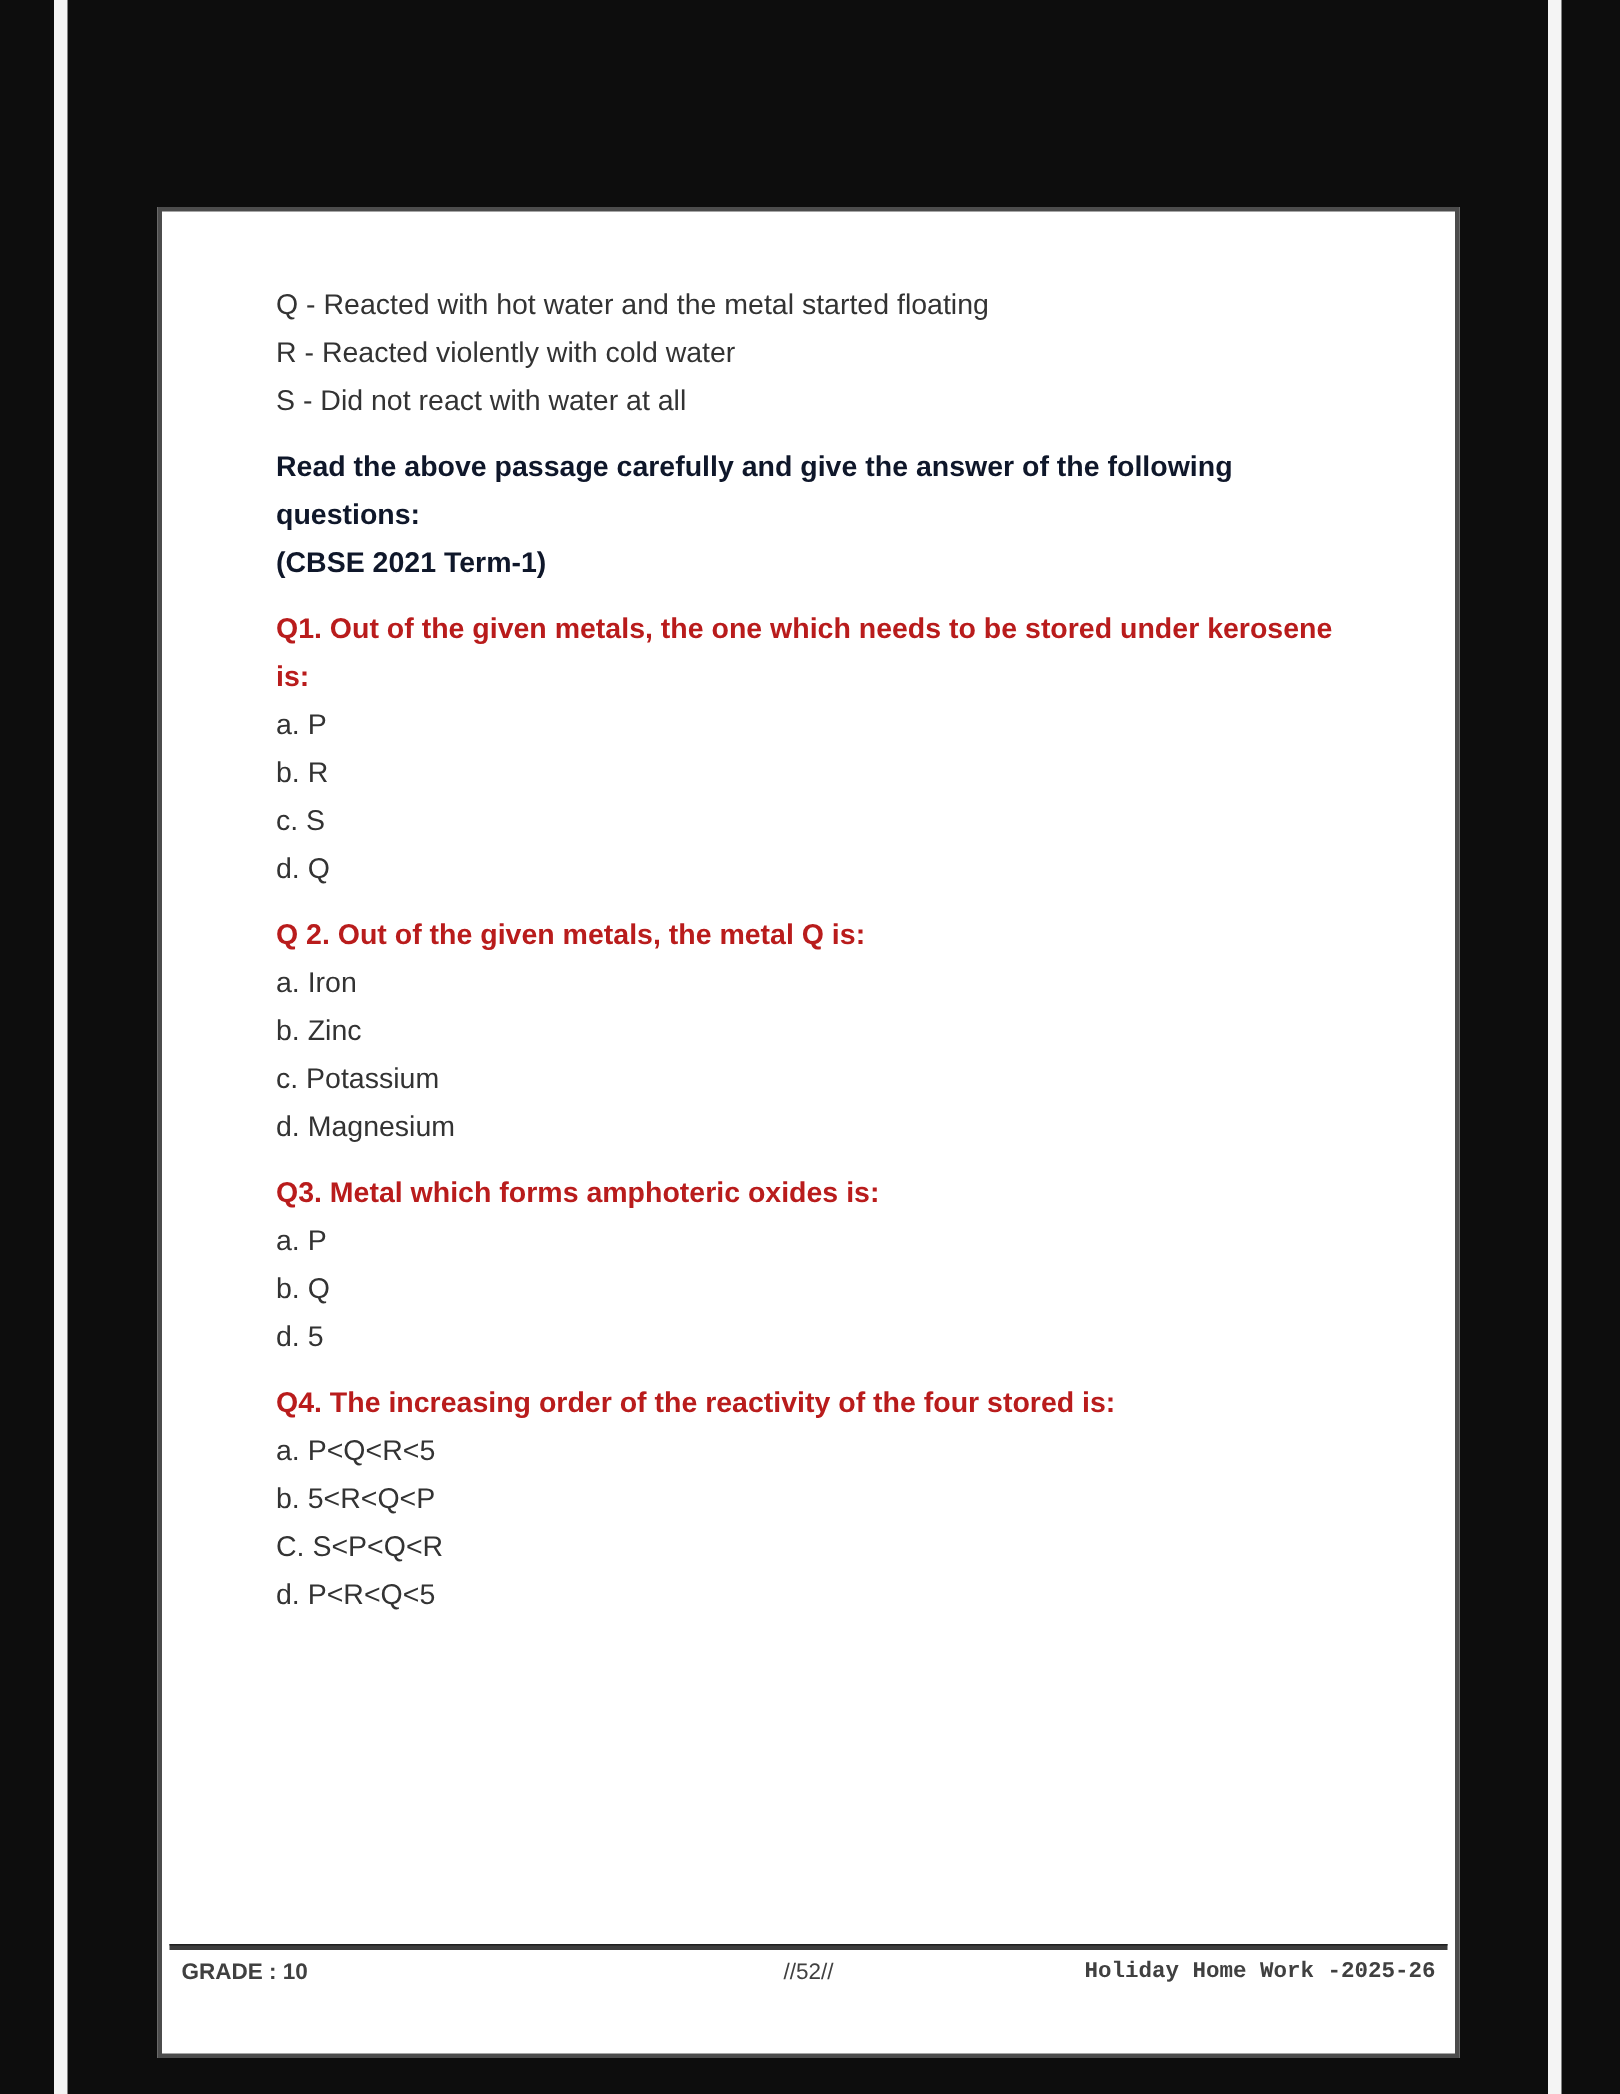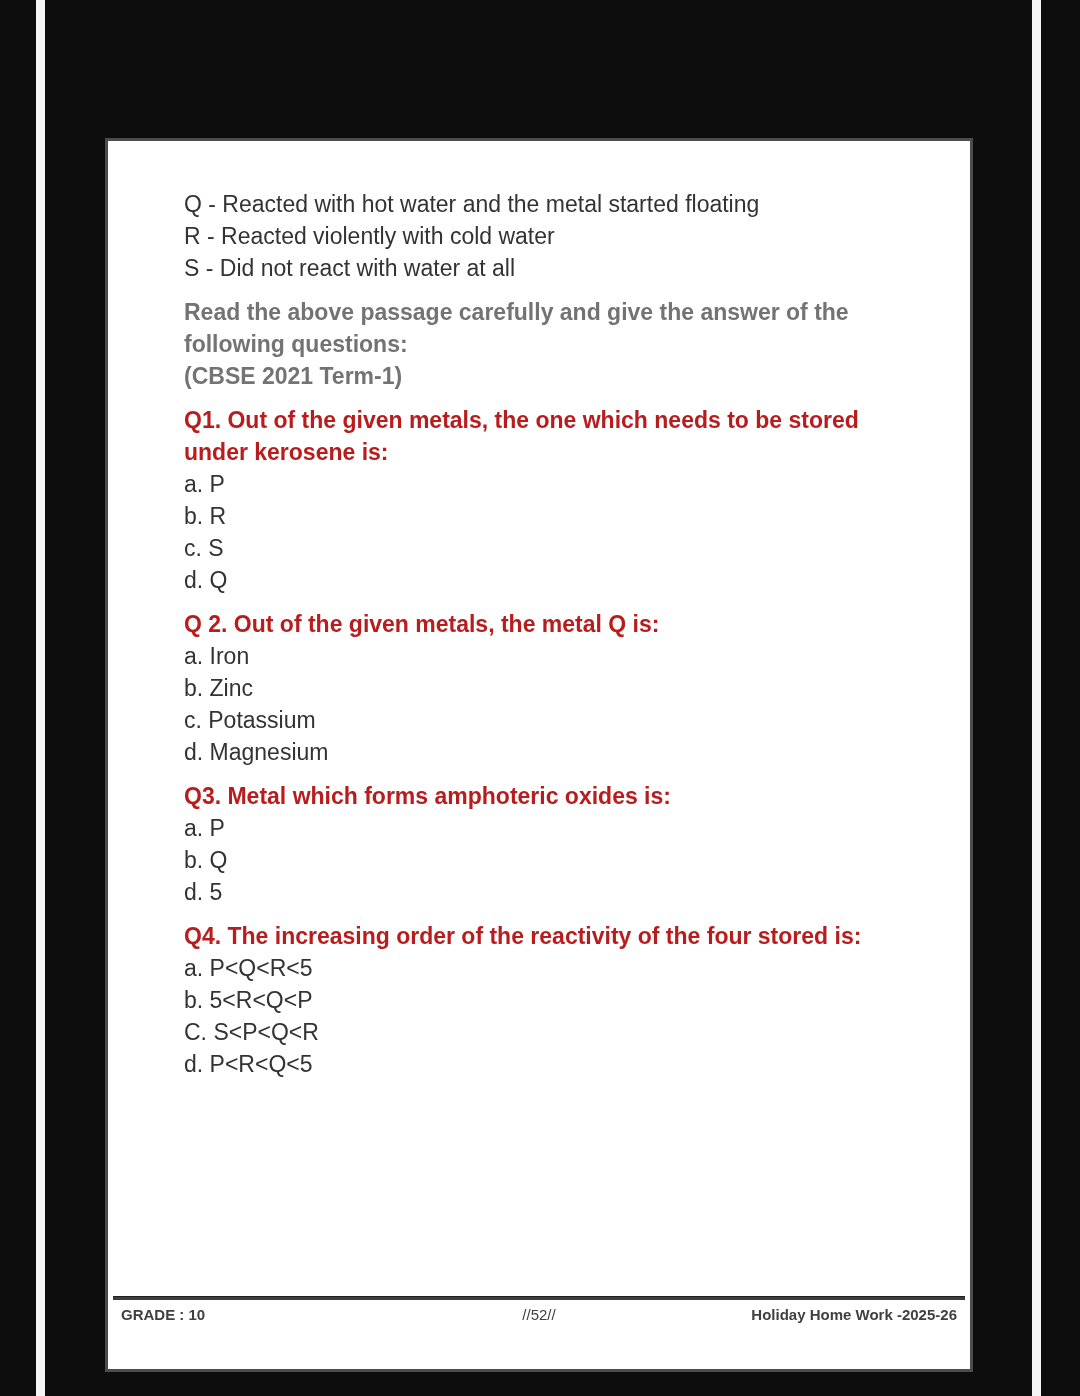--- a/index.html
+++ b/index.html
@@ -24,25 +24,25 @@
     left: 105px;
     top: 138px;
     width: 868px;
     height: 1234px;
     background: #ffffff;
     border: 3px solid #4c4c4c;
   }
   .content {
     padding: 47px 70px 0 76px;
     color: #2e2e2e;
-    font-size: 23px;
+    font-size: 19px;
     line-height: 32px;
   }
   .block { margin-top: 12px; }
-  .bold-text { font-weight: bold; color: #737373; }
+  .bold-text { font-weight: bold; color: #0f172a; }
   .q-heading { font-weight: bold; color: #b91c1c; }
   .option, .passage-line { color: #333333; }
 
   .footer {
     position: absolute;
     left: 5px;
     right: 5px;
     bottom: 46px;
   }
   .footer-rule {
@@ -52,21 +52,21 @@
   }
   .footer-row {
     position: relative;
     display: flex;
     justify-content: space-between;
     padding: 6px 8px 0 8px;
     font-size: 15px;
     color: #404040;
   }
   .footer-left  { font-weight: bold; }
-  .footer-right { font-weight: bold; }
+  .footer-right { font-weight: bold; font-family: Liberation Mono, monospace; }
   .footer-center {
     position: absolute;
     left: 50%;
     transform: translateX(-50%);
     font-weight: normal;
     text-align: center;
   }
 </style>
 </head>
 <body>

